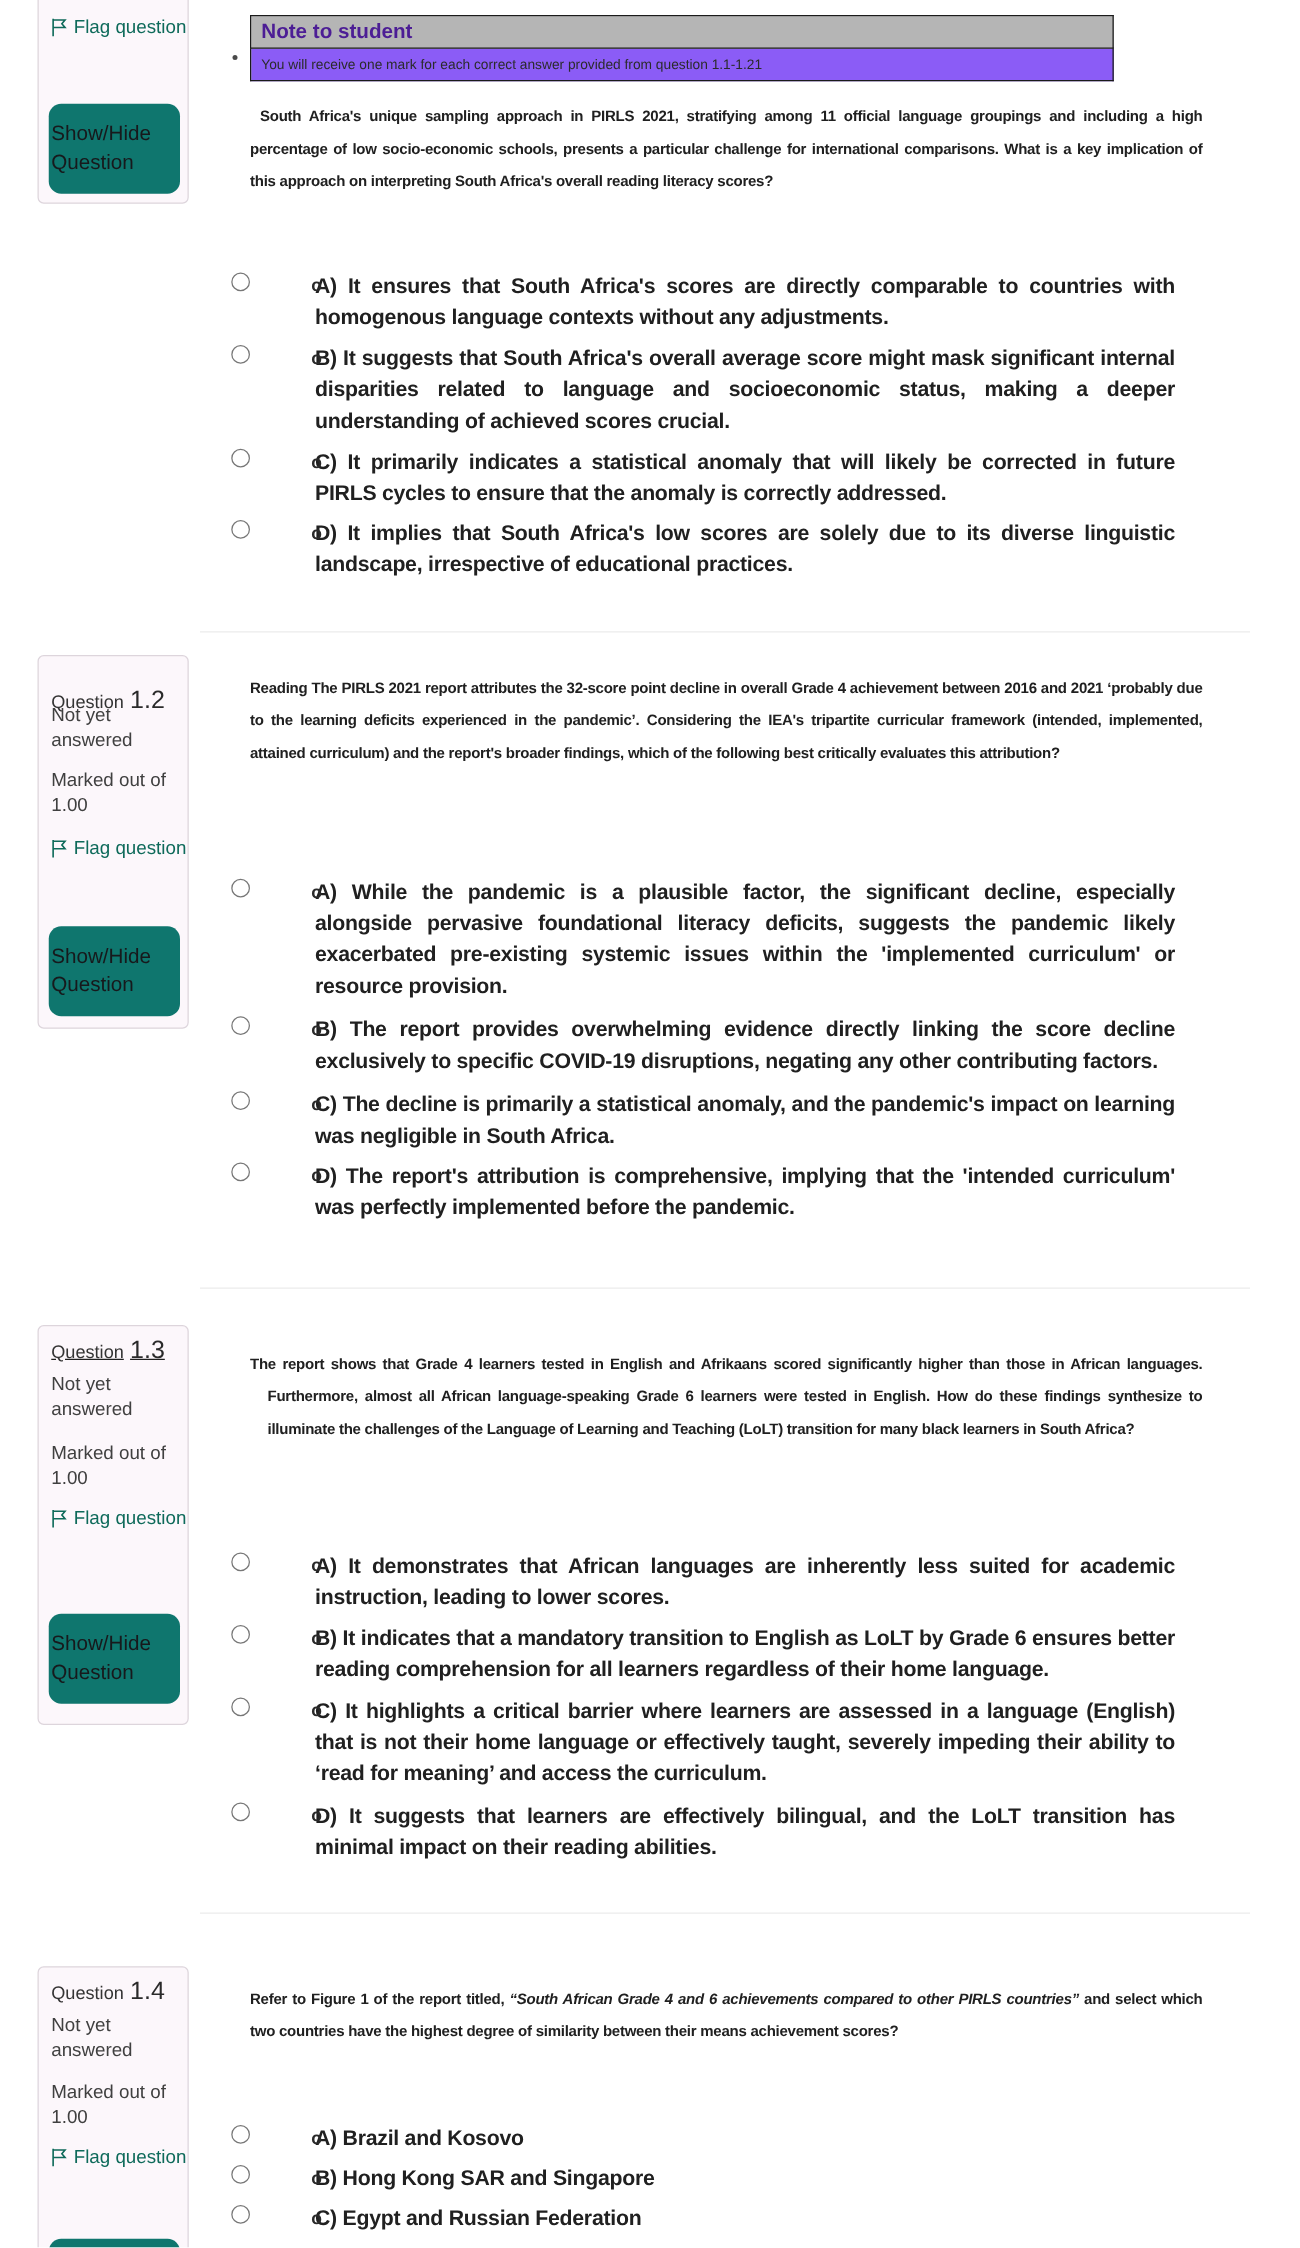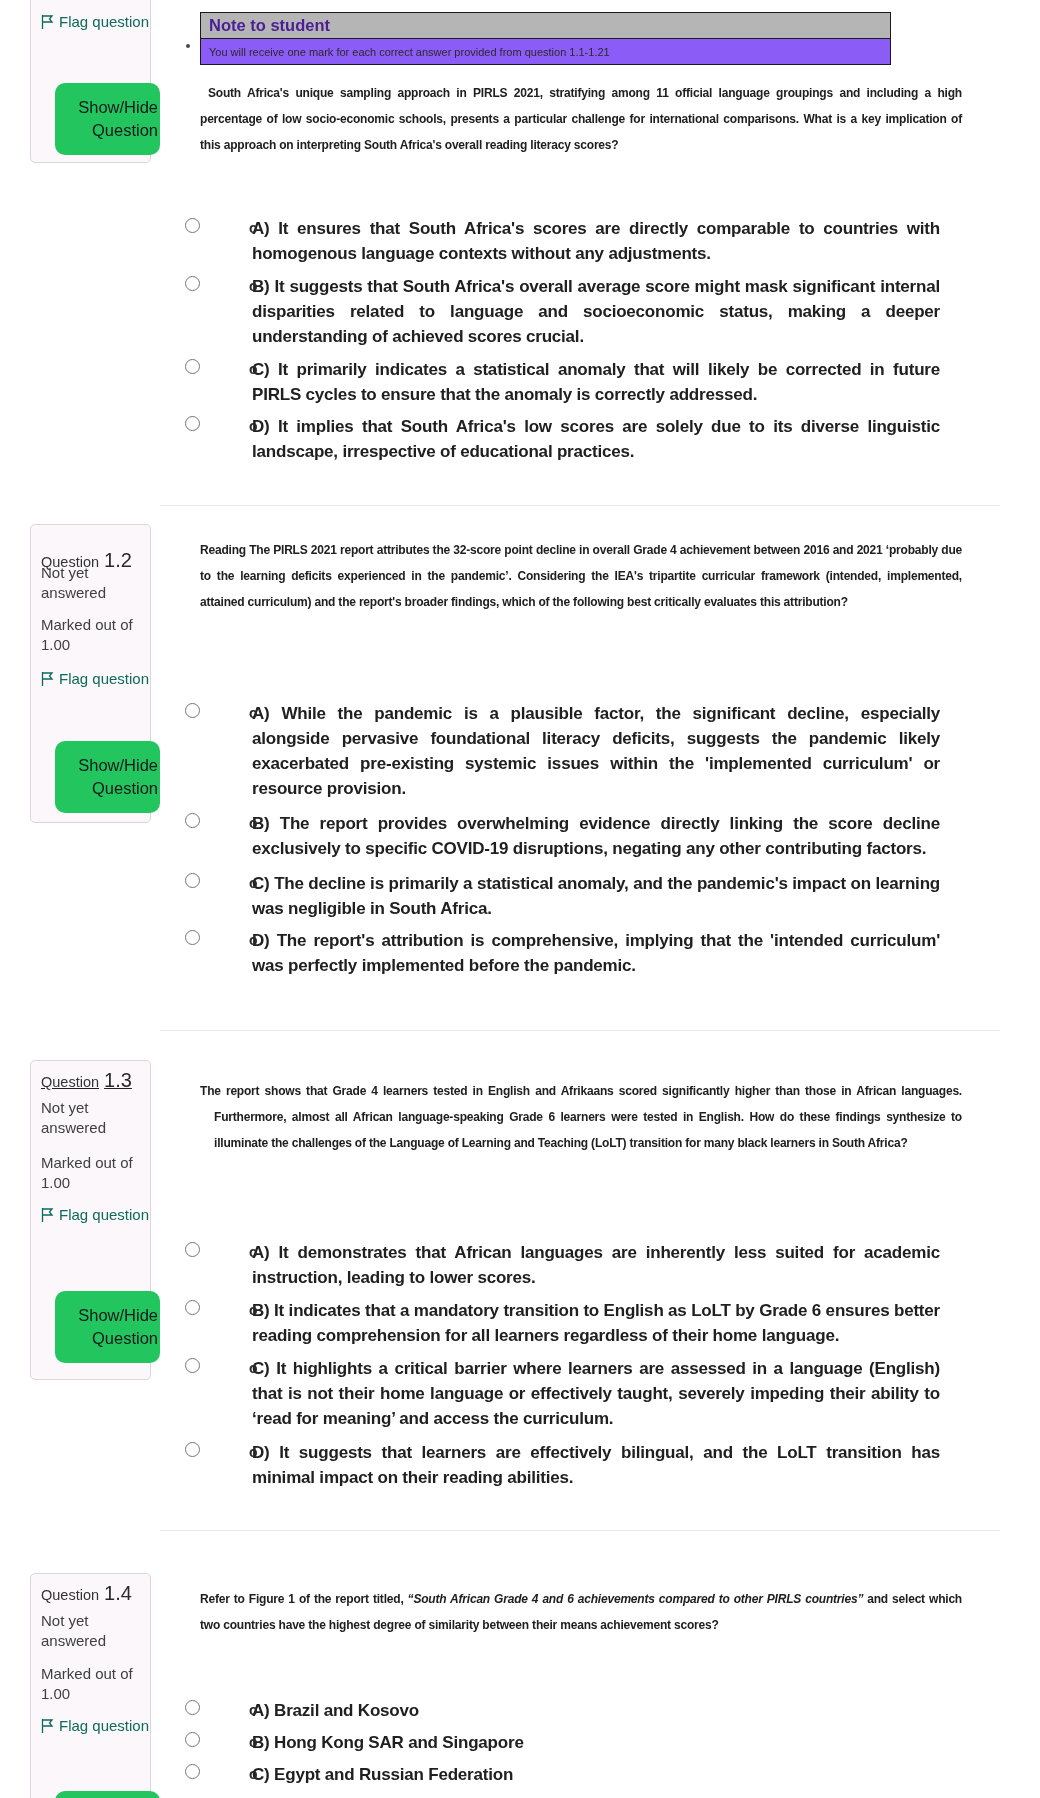--- a/index.html
+++ b/index.html
@@ -17,24 +17,24 @@
   .qlabel .qword { font-size:14.5px; color:#343434; }
   .qlabel .qnum  { font-size:20px; font-weight:500; color:#2a2a2a; margin-left:5px; }
   .qstatus { position:absolute; left:10px; width:101px; font-size:15px; line-height:20px; color:#404040; }
   .flagrow {
     position:absolute; left:10px; width:105px; display:flex; align-items:center; gap:5px;
     font-size:15px; color:#0e6a5a; cursor:pointer; white-space:nowrap;
   }
   .flagrow svg { flex:0 0 auto; }
   .showhide {
     position:absolute; left:8px; width:105px; height:72px;
-    background:#22c55e; border:none; border-radius:10px;
-    display:flex; align-items:center; justify-content:center; text-align:right;
+    background:#0f766e; border:none; border-radius:10px;
+    display:flex; align-items:center; justify-content:center; text-align:left;
     font-family:"Liberation Sans", sans-serif;
-    font-size:16.5px; line-height:23px; color:#17191c; cursor:pointer; padding:2px;margin-left:16px;
+    font-size:16.5px; line-height:23px; color:#17191c; cursor:pointer; padding:2px;
   }
   
   .note-table {
     position:absolute; left:200px; top:12px; width:691px;
     border-collapse:collapse;
   }
   .note-table td {
     border:1.5px solid #1a1a1a; padding:1px 8px; white-space:nowrap;
   }
   .note-head { background:#b5b5b5; font-weight:bold; font-size:16.5px; color:#4c1d95; height:26px; }

